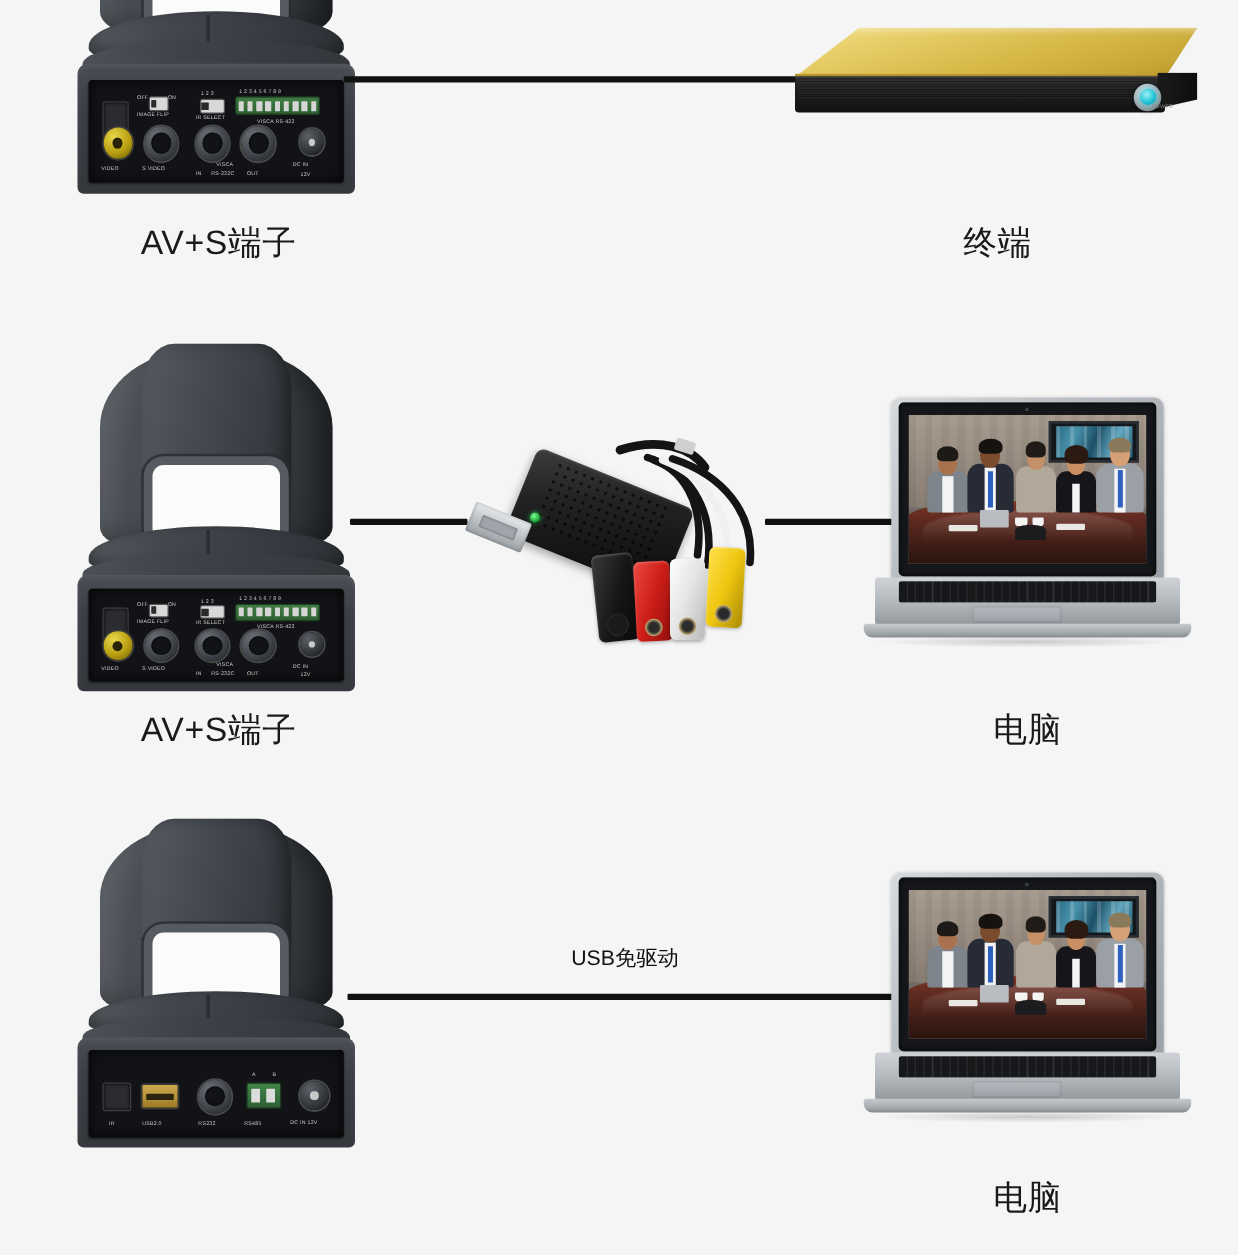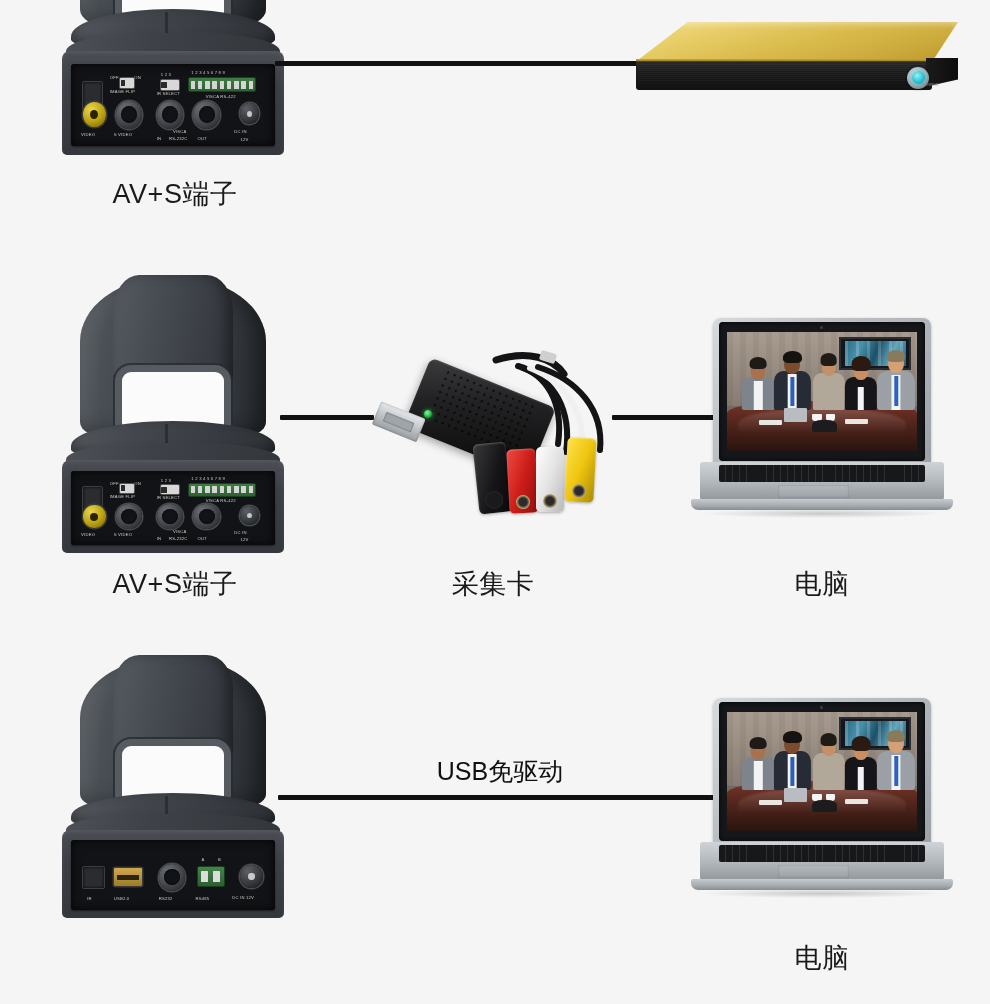--- a/index.html
+++ b/index.html
@@ -14,21 +14,21 @@
   .node{position:absolute;}
   .caption{
     position:absolute;text-align:center;
     font-size:25px;color:#1a1a1a;font-weight:400;
     letter-spacing:.5px;white-space:nowrap;
   }
   .caption.big{font-size:27px;}
   .link{position:absolute;background:#111;height:5px;border-radius:1px;}
   .linklabel{
     position:absolute;text-align:center;white-space:nowrap;
-    font-size:25px;color:#111;
+    font-size:17px;color:#111;
   }
 
   
   .cam{position:absolute;}
   .cam .head{
     position:absolute;left:8%;top:0;width:84%;height:58%;
     background:linear-gradient(100deg,#5c6166 0%,#4a4f55 18%,#3e4349 45%,#35393e 70%,#2c3035 100%);
     border-radius:46% 46% 16% 16% / 40% 40% 10% 10%;
     box-shadow:inset -12px -4px 22px rgba(0,0,0,.45), inset 10px 4px 16px rgba(255,255,255,.06);
   }
@@ -377,20 +377,21 @@
     <div class="top"></div>
     <div class="edge"></div>
     <div class="front"></div>
     <div class="frontstripe"></div>
     <div class="side"></div>
     <div class="pwr">
         <i></i>
       </div>
     <div class="pwrtxt">POWER</div>
   </div>
+  <div class="caption big" style="left:640px;top:176px;width:316px;">终端</div>
 
   <div class="cam node" style="left:62px;top:278px;width:222px;height:275px;">
     <div class="head"></div>
     <div class="yoke"></div>
     <div class="lenswin"></div>
     <div class="collar"></div>
     <div class="collar2"></div>
     <div class="base"></div>
     <div class="panel">
       <div class="irwin" style="left:6%;top:22%;width:9%;height:34%;"></div>
@@ -472,21 +473,20 @@
     </div>
     <div class="jack" style="left:67%;top:55%;width:11.5%;height:33%;transform:rotate(0deg);">
       <div class="barrel" style="background:linear-gradient(110deg,#ffffff,#e3e3e3 50%,#b9b9b9);"></div>
       <div class="hole"></div>
     </div>
     <div class="jack" style="left:79%;top:50%;width:11.5%;height:33%;transform:rotate(3deg);">
       <div class="barrel" style="background:linear-gradient(110deg,#ffe14a,#eec50f 50%,#a98c06);"></div>
       <div class="hole"></div>
     </div>
   </div>
-  <div class="caption big" style="left:368px;top:566px;width:250px;">采集卡</div>
 
   <div class="link" style="left:612px;top:415px;width:110px;"></div>
 
   <div class="laptop node" style="left:686px;top:318px;width:272px;height:225px;">
     <div class="lid">
       <div class="bezel">
         <div class="cam-dot"></div>
         <div class="screen">
           <div class="scene">
             <div class="wall"></div>

